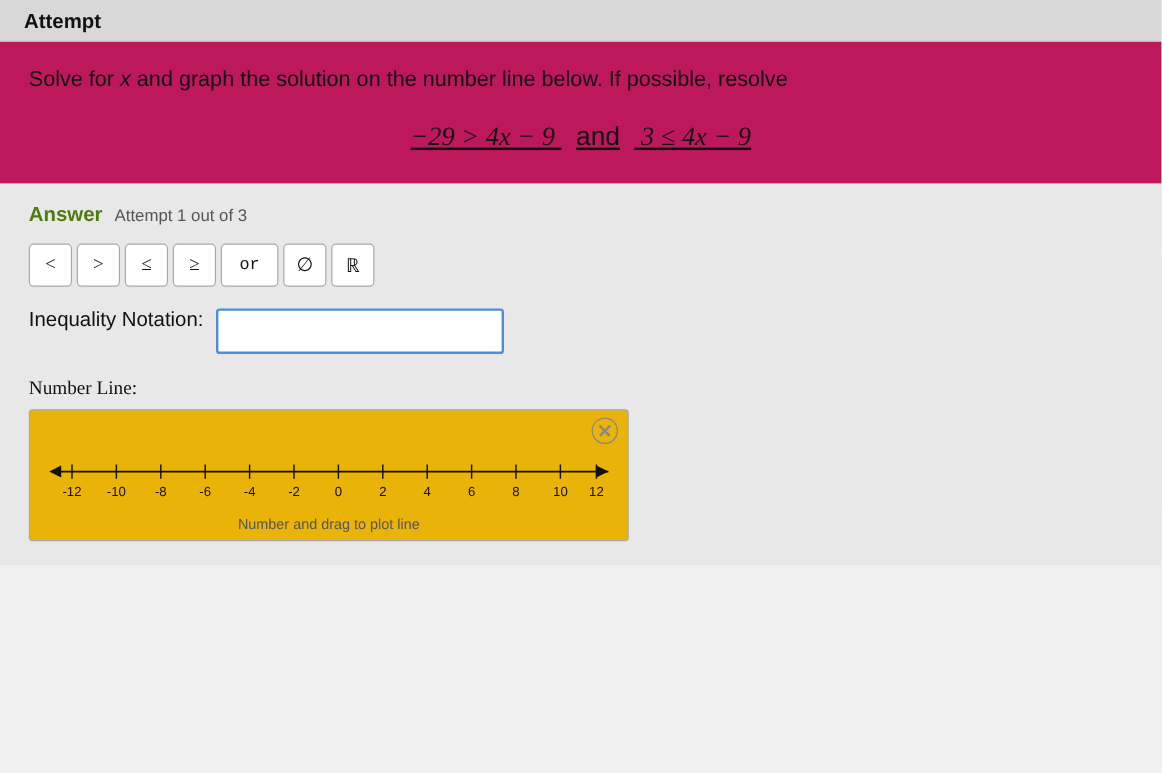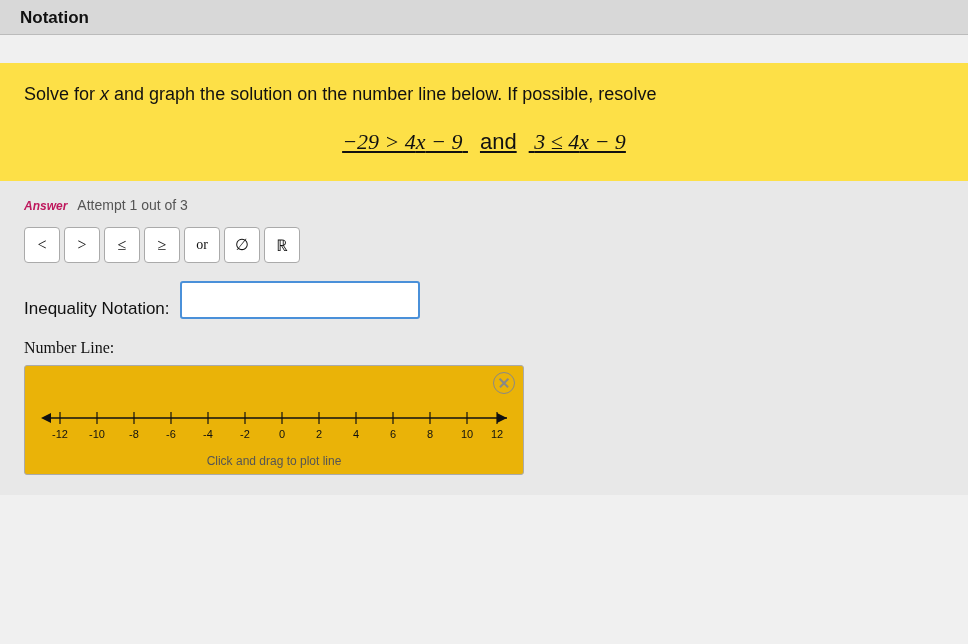--- a/index.html
+++ b/index.html
@@ -27,23 +27,22 @@
     }
     .question-header-label {
       font-size: 17px;
       font-weight: bold;
       font-family: Arial, sans-serif;
       color: #111;
     }
 
     
     .question-body {
-      background: #fde047;
+      background: #be185d;
       padding: 18px 24px 16px 24px;
-      margin-top: 28px;
     }
     .question-text {
       font-size: 18px;
       font-family: Arial, sans-serif;
       color: #111;
       line-height: 1.55;
       max-width: 760px;
     }
 
     
@@ -68,25 +67,24 @@
       margin-top: 0;
     }
 
     .answer-header {
       display: flex;
       align-items: baseline;
       gap: 10px;
       margin-bottom: 14px;
     }
     .answer-label {
-      font-size: 12px;
+      font-size: 17px;
       font-weight: bold;
       font-family: Arial, sans-serif;
-      color: #be185d;
-      font-style: italic;
+      color: #4d7c0f;
     }
     .attempt-label {
       font-size: 14px;
       font-family: Arial, sans-serif;
       color: #555;
     }
 
     
     .symbol-buttons {
       display: flex;
@@ -102,29 +100,29 @@
       border-radius: 4px;
       font-size: 16px;
       font-family: 'Times New Roman', serif;
       cursor: pointer;
       display: flex;
       align-items: center;
       justify-content: center;
       color: #111;
     }
     .sym-btn.or-btn {
-      font-family: Liberation Serif, serif;
+      font-family: Liberation Mono, monospace;
       font-size: 14px;
-      width: 36px;
+      width: 48px;
     }
 
     
     .inequality-notation {
       display: flex;
-      align-items: flex-end;
+      align-items: flex-start;
       gap: 10px;
       margin-bottom: 20px;
     }
     .notation-label {
       font-size: 17px;
       font-family: Arial, sans-serif;
       color: #111;
       font-weight: normal;
     }
     .notation-input {
@@ -209,21 +207,21 @@
       color: #555;
       white-space: nowrap;
     }
   </style>
 </head>
 <body>
 
 <div class="page-container">
 
   <div class="question-header">
-    <span class="question-header-label">Notation</span>
+    <span class="question-header-label">Attempt</span>
   </div>
 
   <div class="question-body">
     <div class="question-text">
       <span>Solve for <i>x</i> and graph the solution on the number line below. If possible, resolve</span><br>
     </div>
 
     <div class="math-expression">
       <span>−29 &gt; 4<i>x</i> − 9</span>
       <span class="operator" style="font-style:normal; margin: 0 12px;">and</span>
@@ -303,18 +301,18 @@
             <text x="395" y="44" text-anchor="middle" font-size="11" font-family="Arial" fill="#111">8</text>
 
             <line x1="432" y1="18" x2="432" y2="30" stroke="#111" stroke-width="1.2"></line>
             <text x="432" y="44" text-anchor="middle" font-size="11" font-family="Arial" fill="#111">10</text>
 
             <line x1="462" y1="18" x2="462" y2="30" stroke="#111" stroke-width="1.2"></line>
             <text x="462" y="44" text-anchor="middle" font-size="11" font-family="Arial" fill="#111">12</text>
           </svg>
         </div>
 
-        <div class="number-line-hint">Click and drag to plot line</div>
+        <div class="number-line-hint">Number and drag to plot line</div>
       </div>
     </div>
 
   </div>
 </div>
 
 </body></html>

